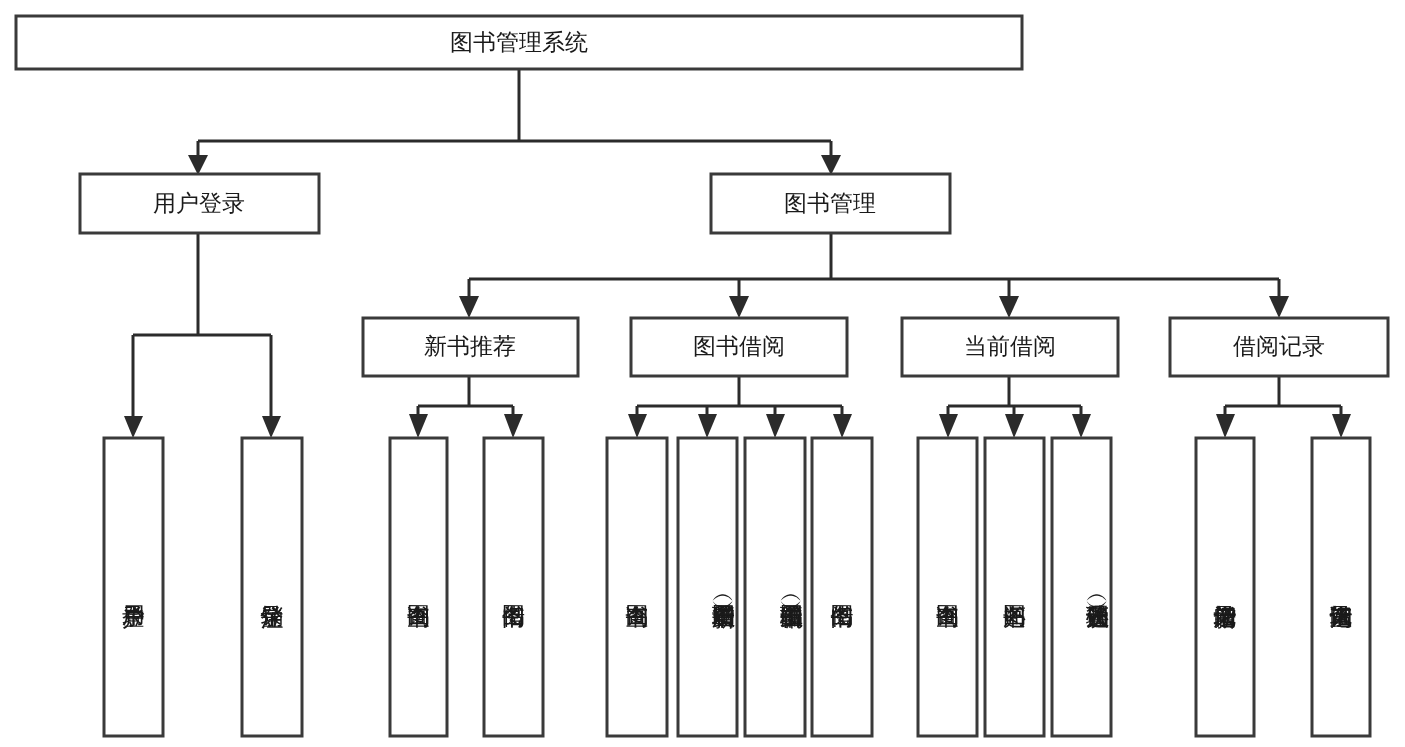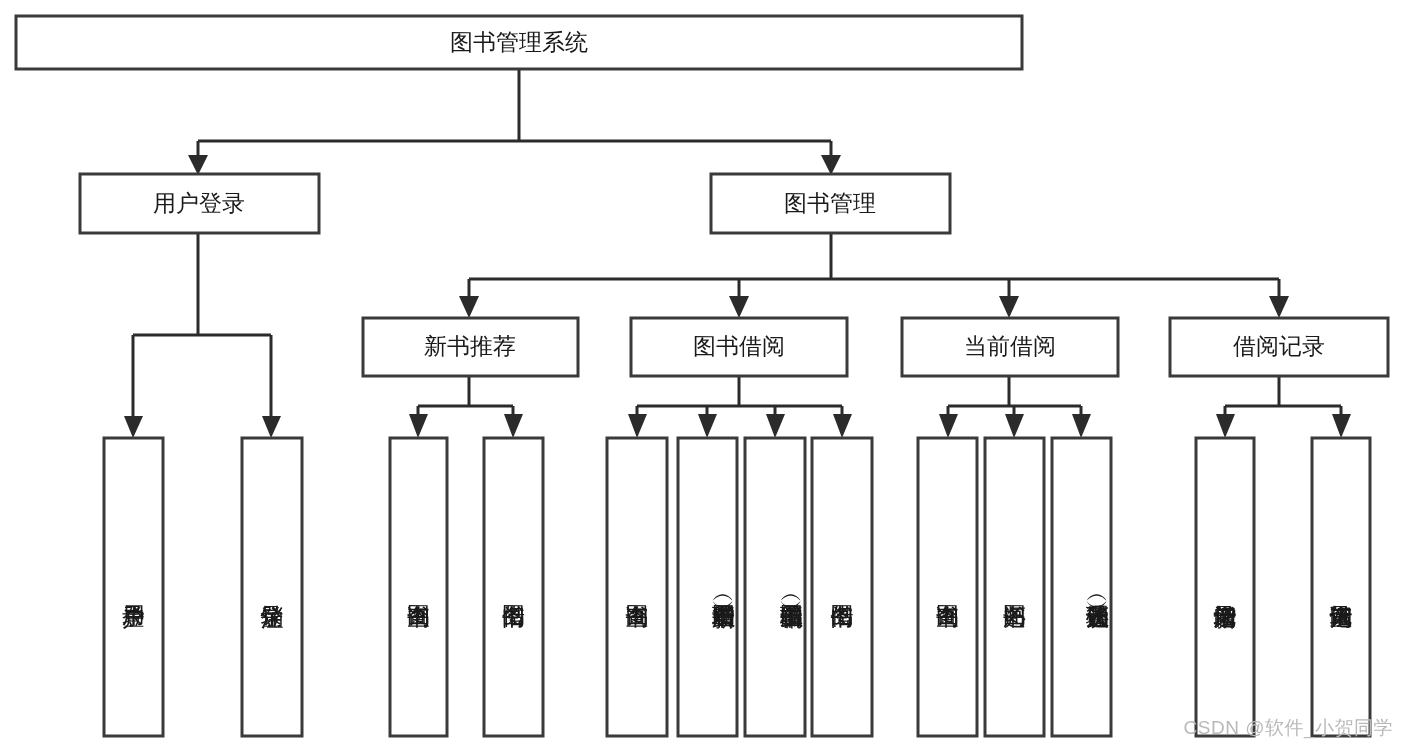--- a/index.html
+++ b/index.html
@@ -195,15 +195,14 @@
   <div class="vert-text-wrap" style="left:607px; top:436px; width:60px; height:298px;">查询图书</div>
   <div class="vert-text-wrap" style="left:678px; top:438px; width:59px; height:294px; align-items:flex-start;">新增图书（管理员）</div>
   <div class="vert-text-wrap" style="left:745px; top:438px; width:60px; height:294px; align-items:flex-start;">编辑图书（管理员）</div>
   <div class="vert-text-wrap" style="left:812px; top:436px; width:60px; height:298px;">借阅图书</div>
   <div class="vert-text-wrap" style="left:918px; top:436px; width:59px; height:298px;">查询图书</div>
   <div class="vert-text-wrap" style="left:985px; top:436px; width:59px; height:298px;">归还图书</div>
   <div class="vert-text-wrap" style="left:1052px; top:438px; width:59px; height:294px; align-items:flex-start;">确认归还（管理员）</div>
   <div class="vert-text-wrap" style="left:1196px; top:436px; width:58px; height:298px;">新增借阅记录</div>
   <div class="vert-text-wrap" style="left:1312px; top:436px; width:58px; height:298px;">查询借阅记录</div>
 
-  <div class="watermark">CSDN @软件_小贺同学</div>
 
 </div>
 
 </body></html>

